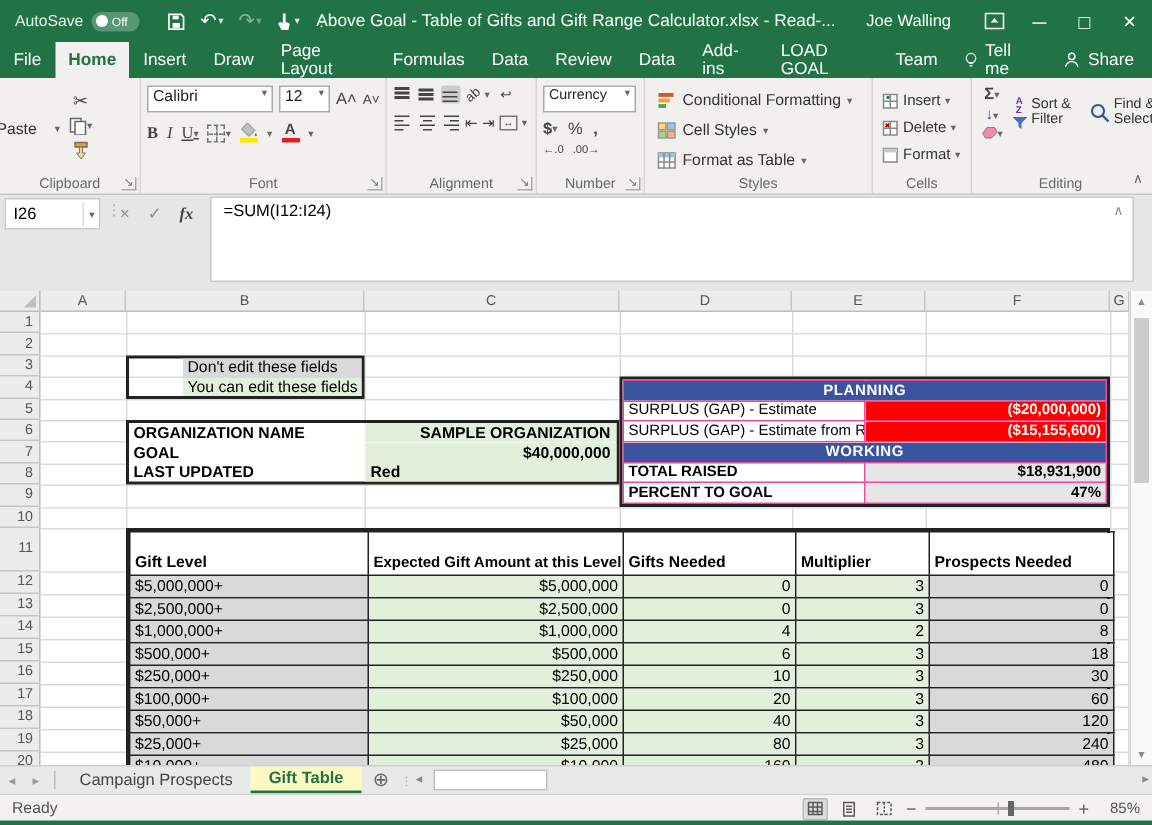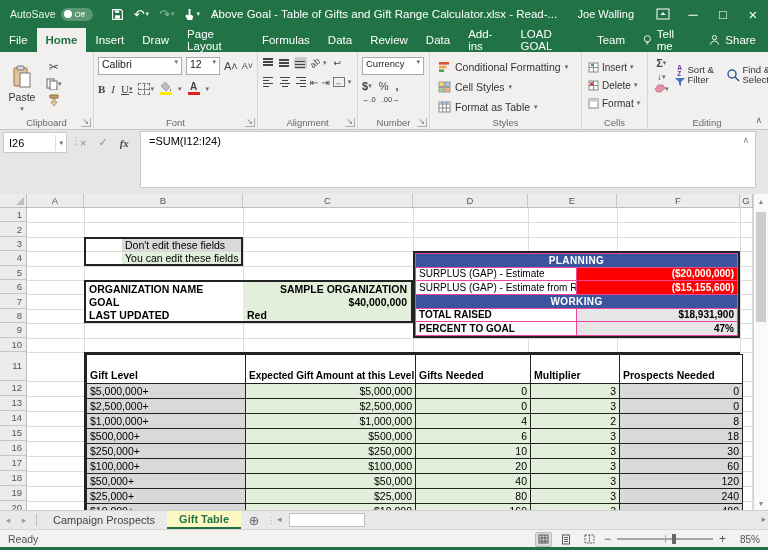--- a/index.html
+++ b/index.html
@@ -43,22 +43,22 @@
     font-size:9.5px; color:#696969; }
   .launcher { position:absolute; right:2px; bottom:2px; font-size:8px; color:#777;
     border:1px solid #aaa; border-top:none; border-left:none; padding:0 1px; line-height:8px; }
   .combo { background:#fff; border:1px solid #ababab; height:18px; display:flex;
     align-items:flex-start; padding:0 3px; font-size:10.5px; color:#222; }
   .combo .dd { margin-left:auto; font-size:7px; color:#666; padding-left:3px; }
   .ic { display:inline-flex; align-items:center; justify-content:center; color:#444; }
   .dd7 { font-size:7px; color:#666; }
   .rrow { display:flex; align-items:center; gap:4px; margin-top:3px; }
   
-  .paste-btn { width:36px; height:58px; display:flex; flex-direction:column; align-items:center;
-    justify-content:flex-end; gap:2px; font-size:10.5px; color:#333; padding-top:4px; }
+  .paste-btn { width:36px; height:58px; display:flex; align-items:center;
+    justify-content:flex-end; gap:12px; font-size:10.5px; color:#333; padding-top:4px; }
   .clip-col { display:flex; flex-direction:column; gap:4px; margin-top:5px; font-size:12px; color:#444; }
   
   .va,.ha { width:13px; height:12px; display:flex; flex-direction:column; gap:1.5px; padding:1px; }
   .va i,.ha i { display:block; height:1.5px; background:#444; width:10px; }
   .va.t { justify-content:flex-start; } .va.m { justify-content:center; } .va.b { justify-content:flex-end; }
   .ha.l i:nth-child(2),.ha.l i:nth-child(4){ width:6px; }
   .ha.c { align-items:center; } .ha.c i:nth-child(2),.ha.c i:nth-child(4){ width:6px; }
   .ha.r { align-items:flex-end; } .ha.r i:nth-child(2),.ha.r i:nth-child(4){ width:6px; }
   .sel { background:#ccc; border-radius:2px; }
   .bordbox { width:12px; height:12px; border:1px dashed #777; position:relative; }

